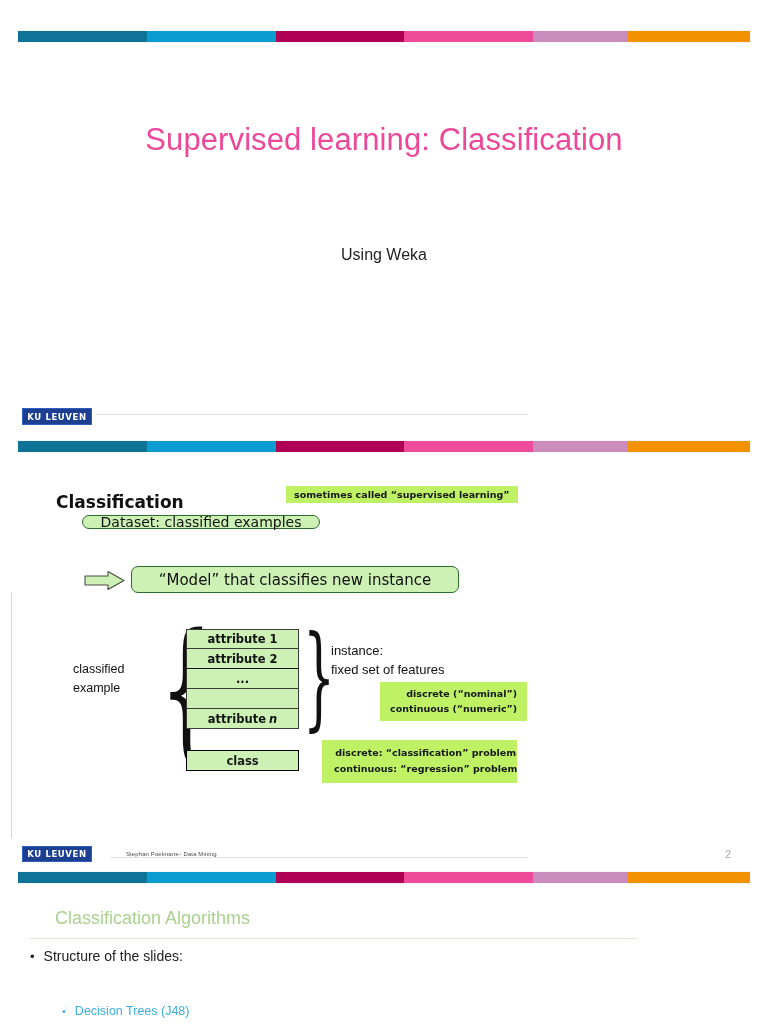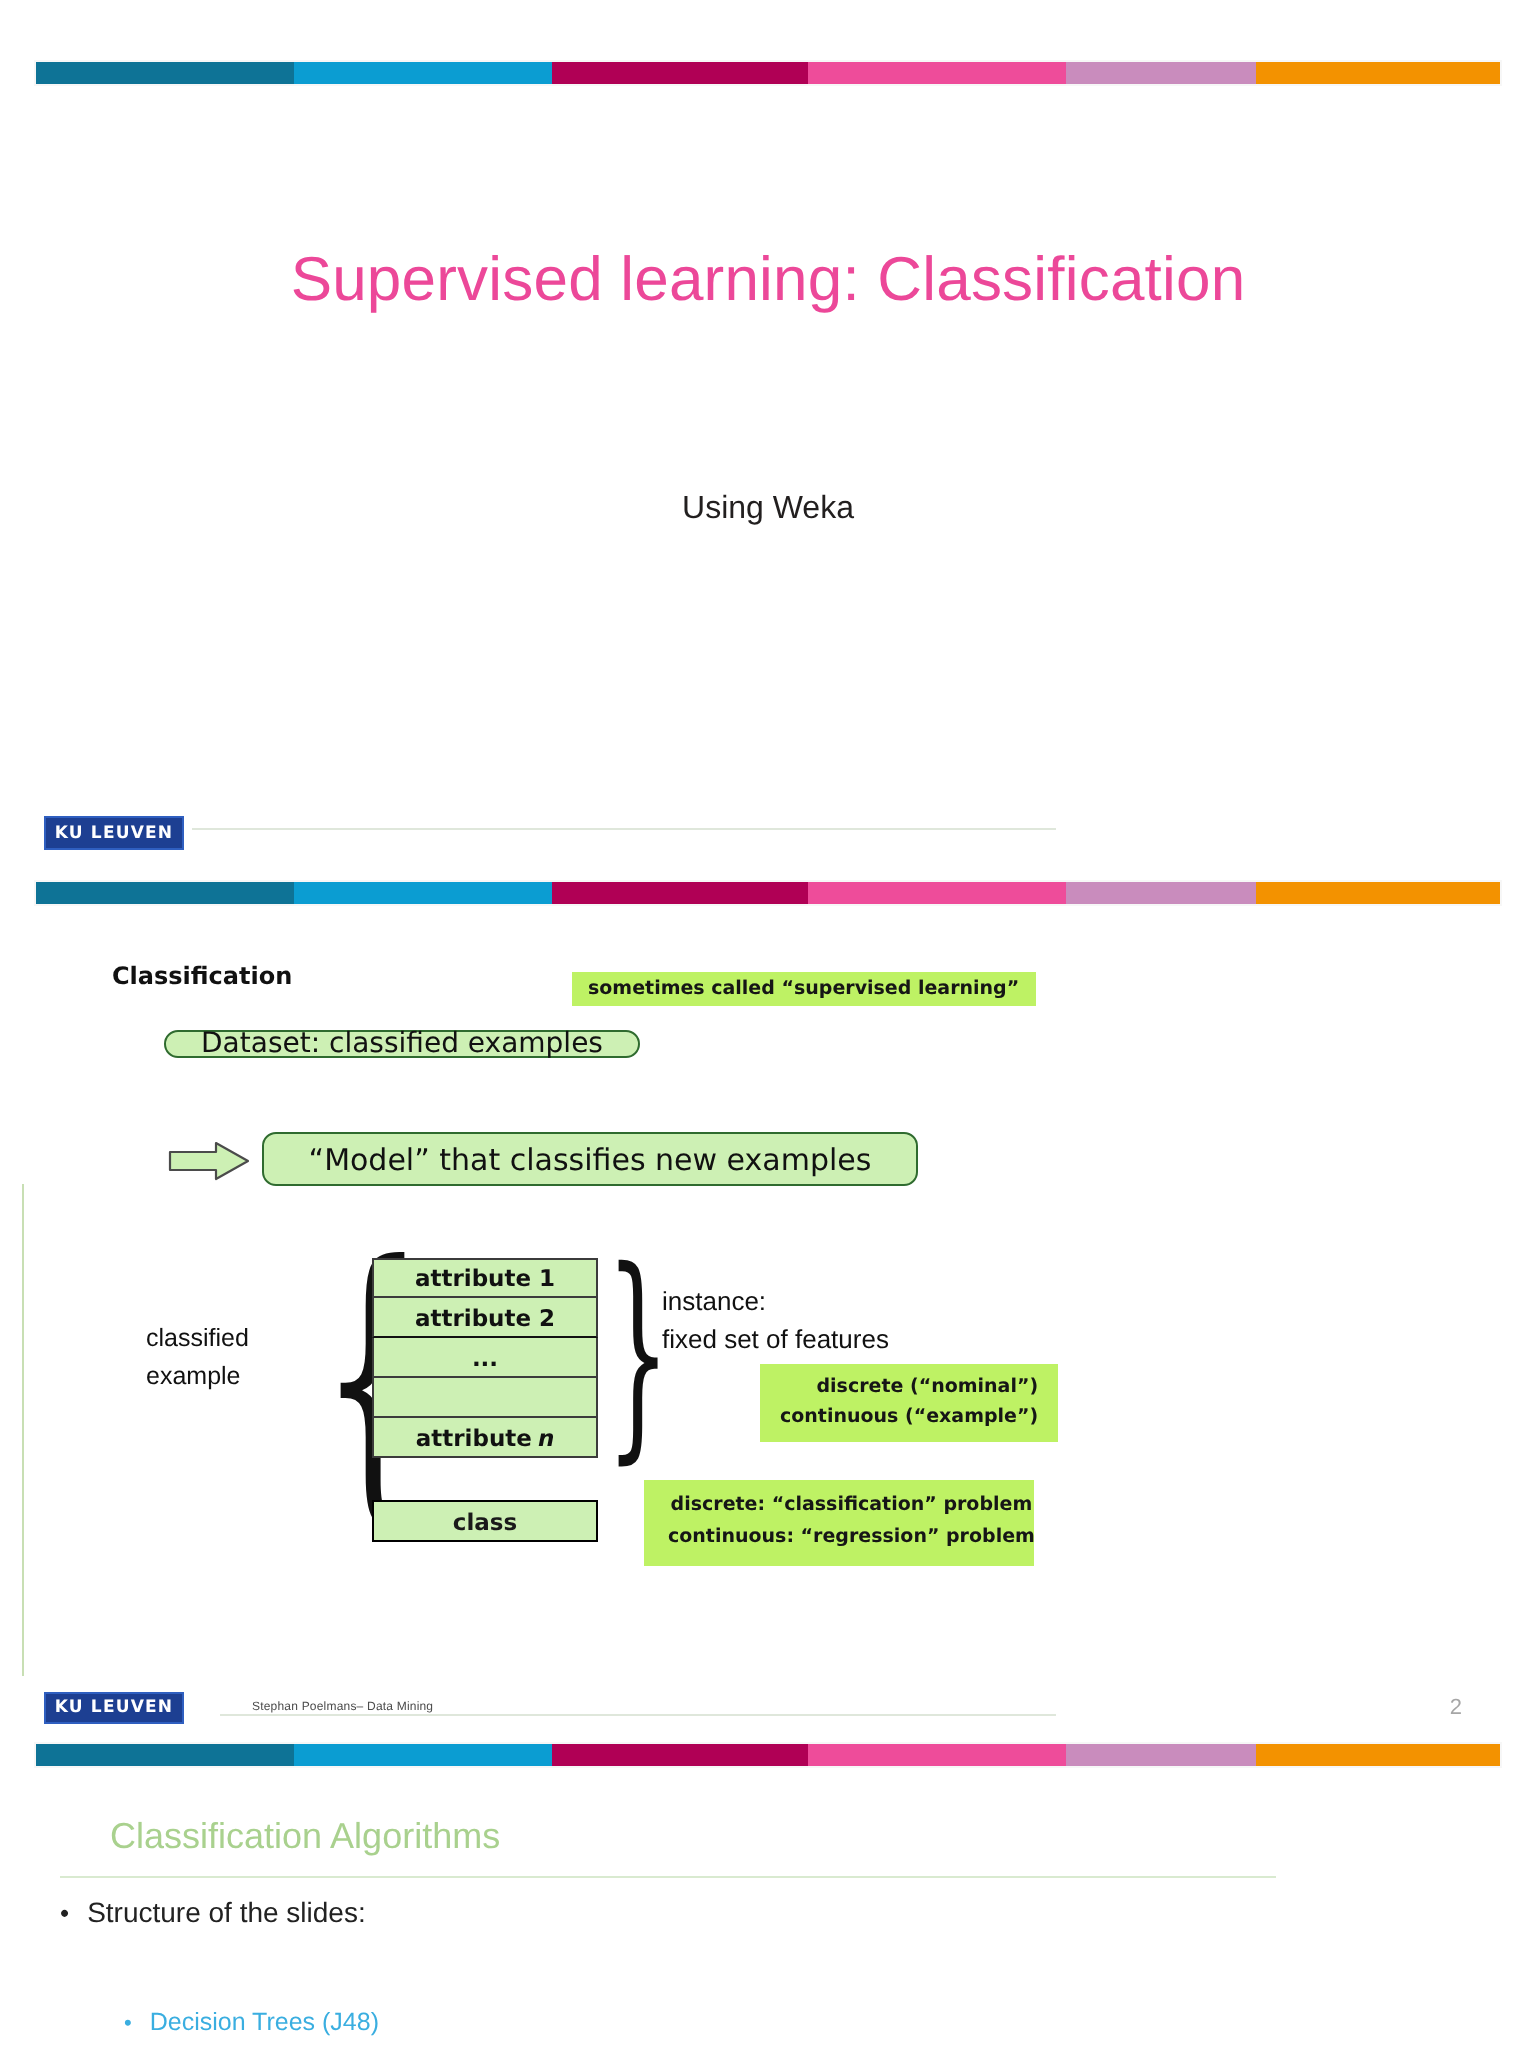--- a/index.html
+++ b/index.html
@@ -97,23 +97,23 @@
   #slide2 { position: absolute; top: 432px; left: 0; width: 768px; height: 448px; }
   #slide2 .colorbar { top: 9px; }
   .left-rule {
     position: absolute;
     left: 11px; top: 160px;
     width: 1px; height: 246px;
     background: #c8dfb4;
   }
   .sec-heading {
     position: absolute;
-    left: 56px; top: 49px;
-    font-family: "DejaVu Sans", sans-serif;
-    font-size: 12px;
+    left: 56px; top: 60px;
+    font-family: "DejaVu Sans", sans-serif;
+    font-size: 17px;
     font-weight: bold;
     color: #111111;
   }
   .gray-note {
     position: absolute;
     background: #bef264;
     font-family: "DejaVu Sans", sans-serif;
     font-weight: bold;
     color: #161616;
     padding: 3px 8px;
@@ -306,21 +306,21 @@
     <div class="sec-heading">Classification</div>
 
     <div class="gray-note note-supervised">sometimes called “supervised learning”</div>
 
     <div class="gbox box-dataset">Dataset: classified examples</div>
 
     <svg class="arrow-right" viewBox="0 0 42 21">
       <path d="M1 6 L24 6 L24 1.5 L40 10.5 L24 19.5 L24 15 L1 15 Z" fill="#cdf0b4" stroke="#4b4b4b" stroke-width="1.1" stroke-linejoin="round"></path>
     </svg>
 
-    <div class="gbox box-model">“Model” that classifies new examples</div>
+    <div class="gbox box-model">“Model” that classifies new instance</div>
 
     <div class="brace brace-outer">{</div>
 
     <div class="brace brace-inner">}</div>
 
     <div class="lbl-classified">
       <div>classified</div>
       <div>example</div>
     </div>
 
@@ -337,21 +337,21 @@
 
     <div class="class-cell">class</div>
 
     <div class="lbl-instance">
       <div>instance:</div>
       <div>fixed set of features</div>
     </div>
 
     <div class="gray-note note-types">
       <div>discrete (“nominal”)</div>
-      <div>continuous (“example”)</div>
+      <div>continuous (“numeric”)</div>
     </div>
 
     <div class="gray-note note-problems">
       <div>discrete: “classification” problem</div>
       <div>continuous: “regression” problem</div>
     </div>
 
     <div class="kul-logo">KU LEUVEN</div>
     <div class="footer-author">Stephan Poelmans– Data Mining</div>
     <div class="footer-rule"></div>

